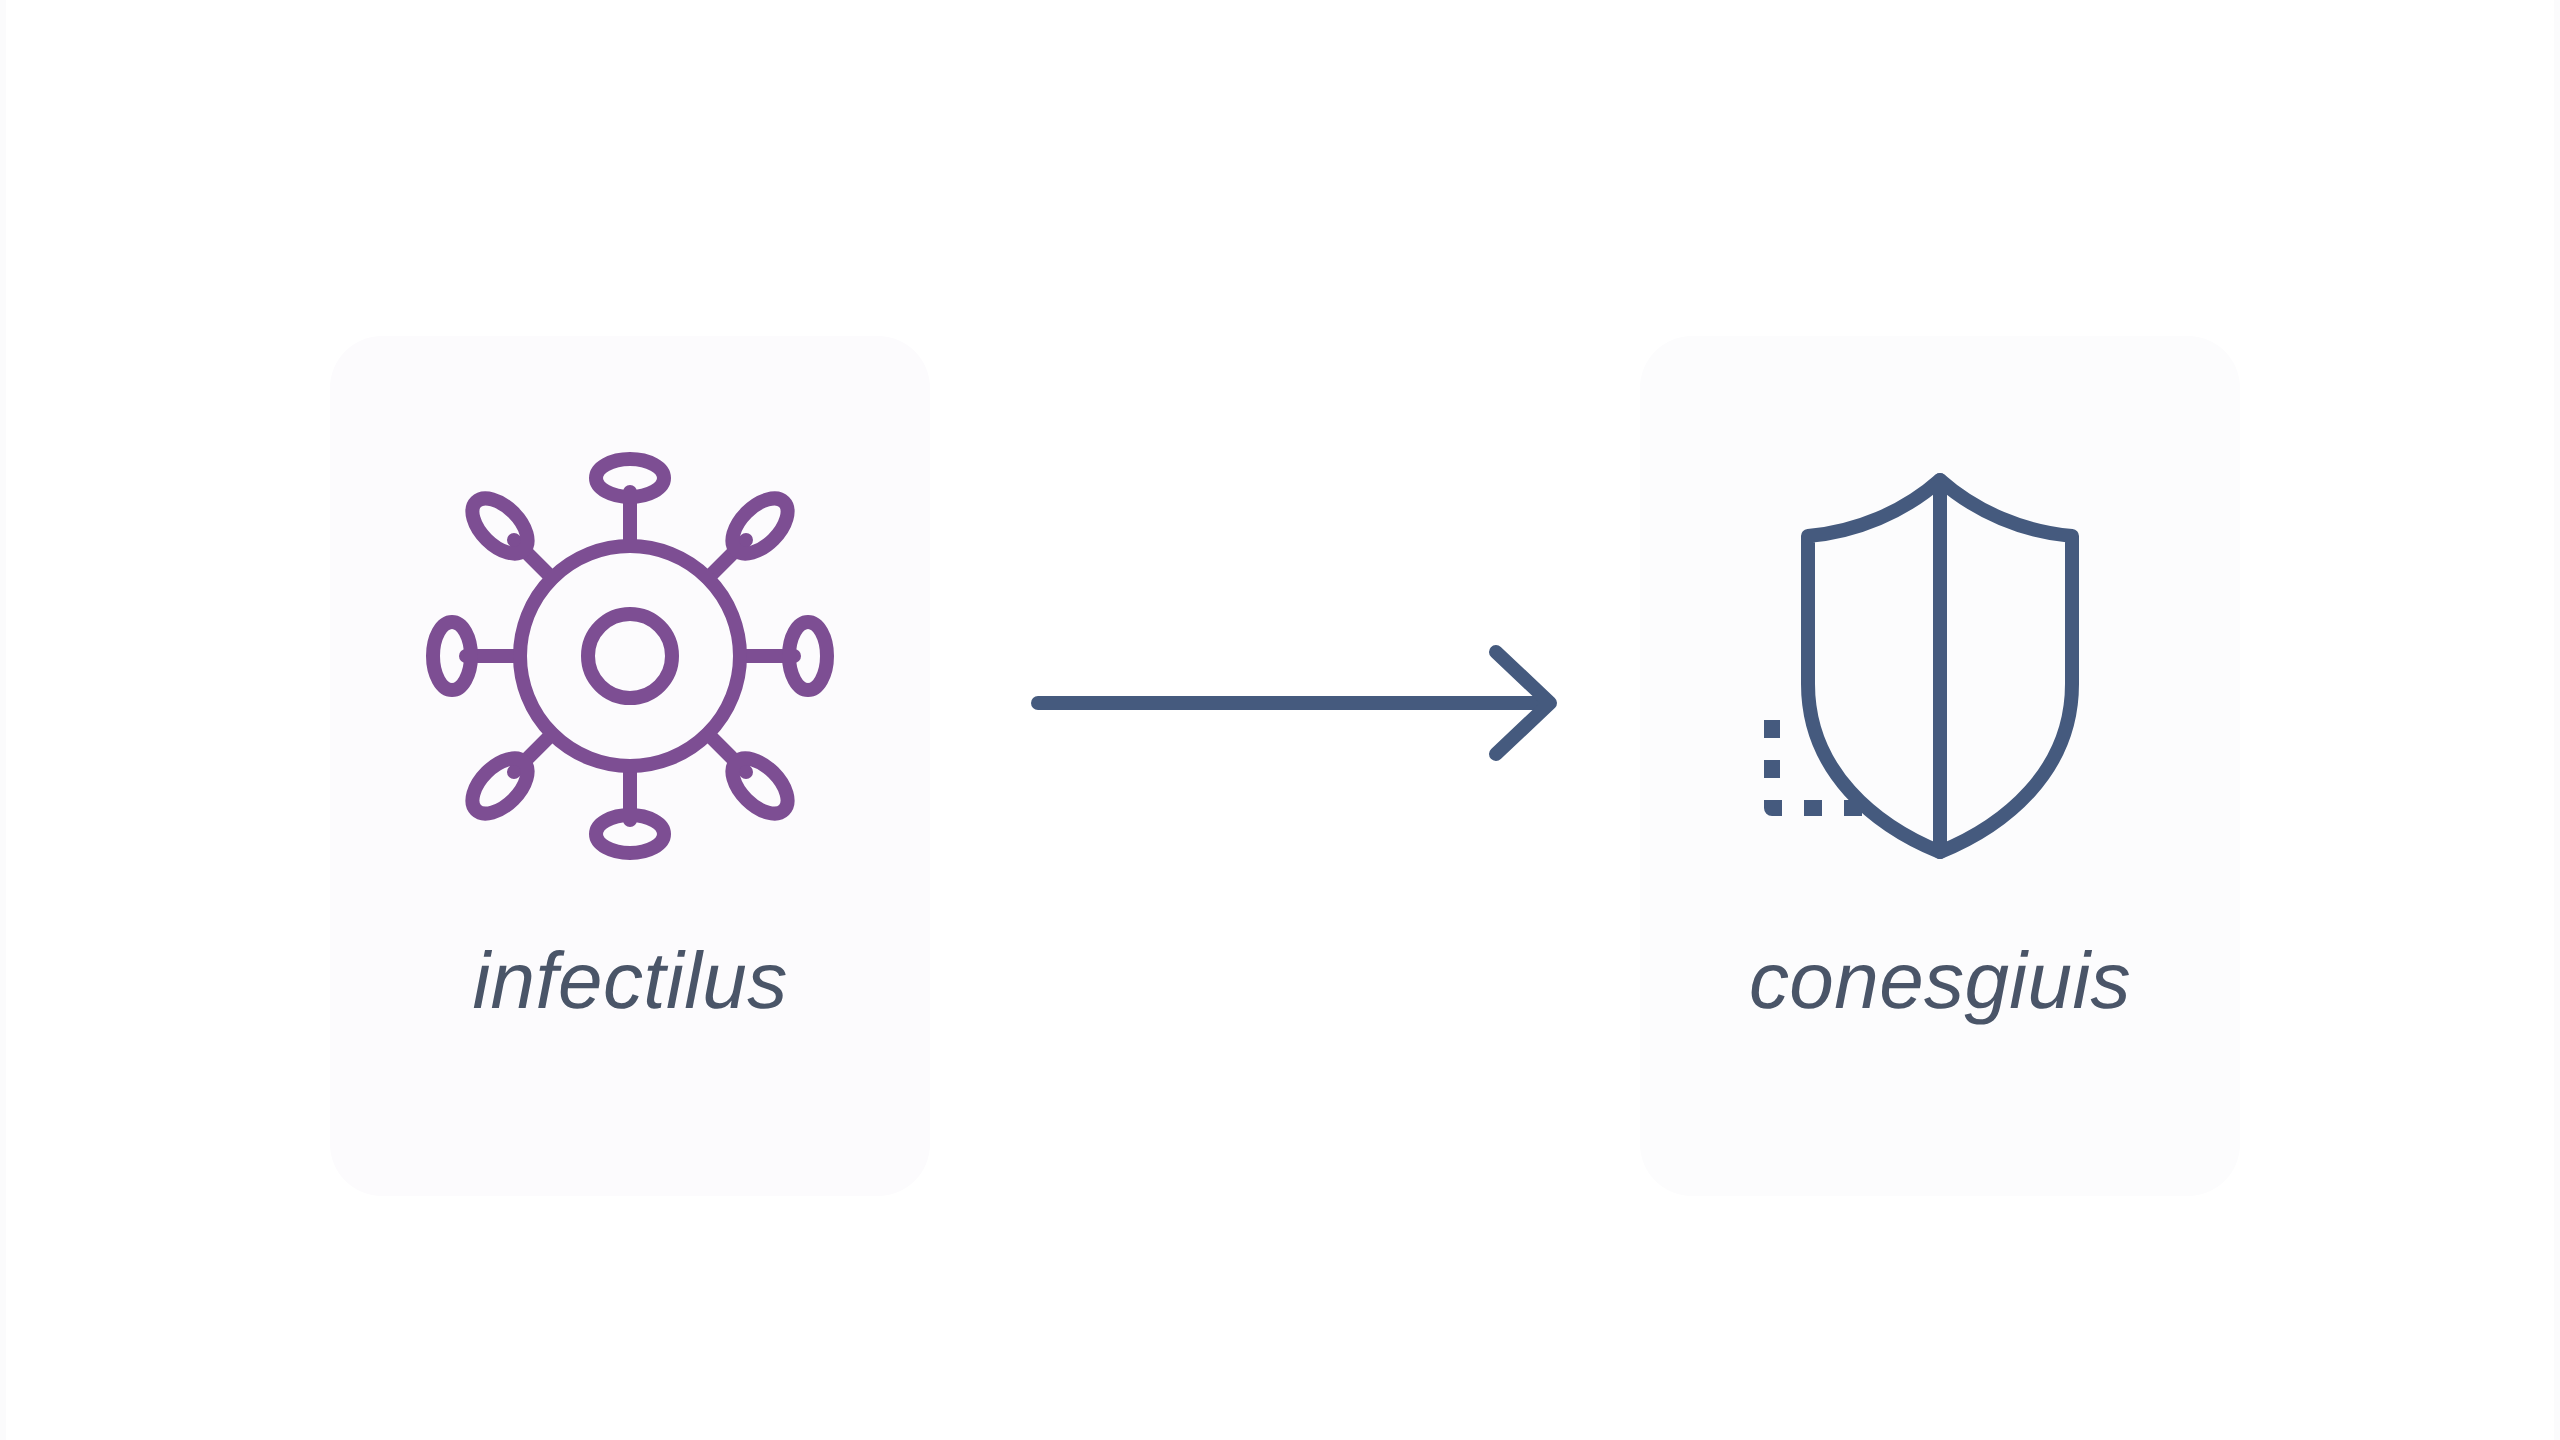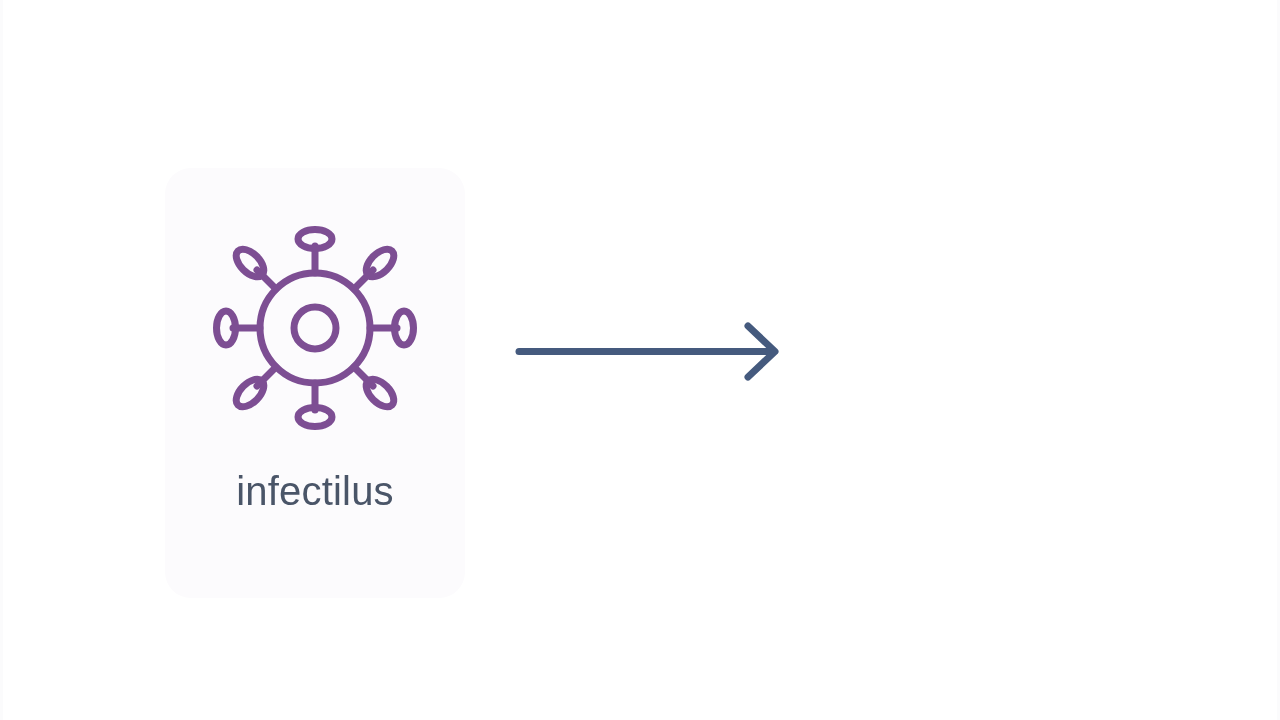--- a/index.html
+++ b/index.html
@@ -35,20 +35,21 @@
   .edge-artifact.left  { left: 0; }
   .edge-artifact.right { right: 0; }
 
   
   #stage {
     position: absolute;
     left: 0;
     top: 0;
     width: 1280px;
     height: 720px;
+    font-style: italic;
   }
 
   
   .concept {
     position: absolute;
     top: 168px;
     width: 300px;
     height: 430px;
     border-radius: 26px;
     background: #fcfbfd;
@@ -142,15 +143,38 @@
       <div class="caption">infectilus</div>
     </div>
 
     <div id="arrow">
       <svg width="290" height="70" viewBox="0 0 290 70" fill="none" stroke="#455a7e" stroke-width="7" stroke-linecap="round" stroke-linejoin="round">
         <line x1="14" y1="33.5" x2="268" y2="33.5"></line>
         <polyline points="243,8 270,33.5 243,59"></polyline>
       </svg>
     </div>
 
+    <div class="concept target">
+
+      <div class="icon-slot">
+        <svg width="220" height="220" viewBox="0 0 220 220" fill="none" stroke="#455a7e" stroke-width="7" stroke-linecap="round" stroke-linejoin="round">
+
+          <path d="M110 22
+                   C 92 38, 68 48, 44 50
+                   L 44 124
+                   C 44 168, 78 195, 110 208
+                   C 142 195, 176 168, 176 124
+                   L 176 50
+                   C 152 48, 128 38, 110 22 Z"></path>
+
+          <line x1="110" y1="22" x2="110" y2="208"></line>
+
+          <g stroke-dasharray="9 11" stroke-width="8" stroke-linecap="butt">
+            <polyline points="26,142 26,186 72,186"></polyline>
+          </g>
+        </svg>
+      </div>
+
+      <div class="caption">conesgiuis</div>
+    </div>
 
   </div>
 </div>
 
 </body></html>

